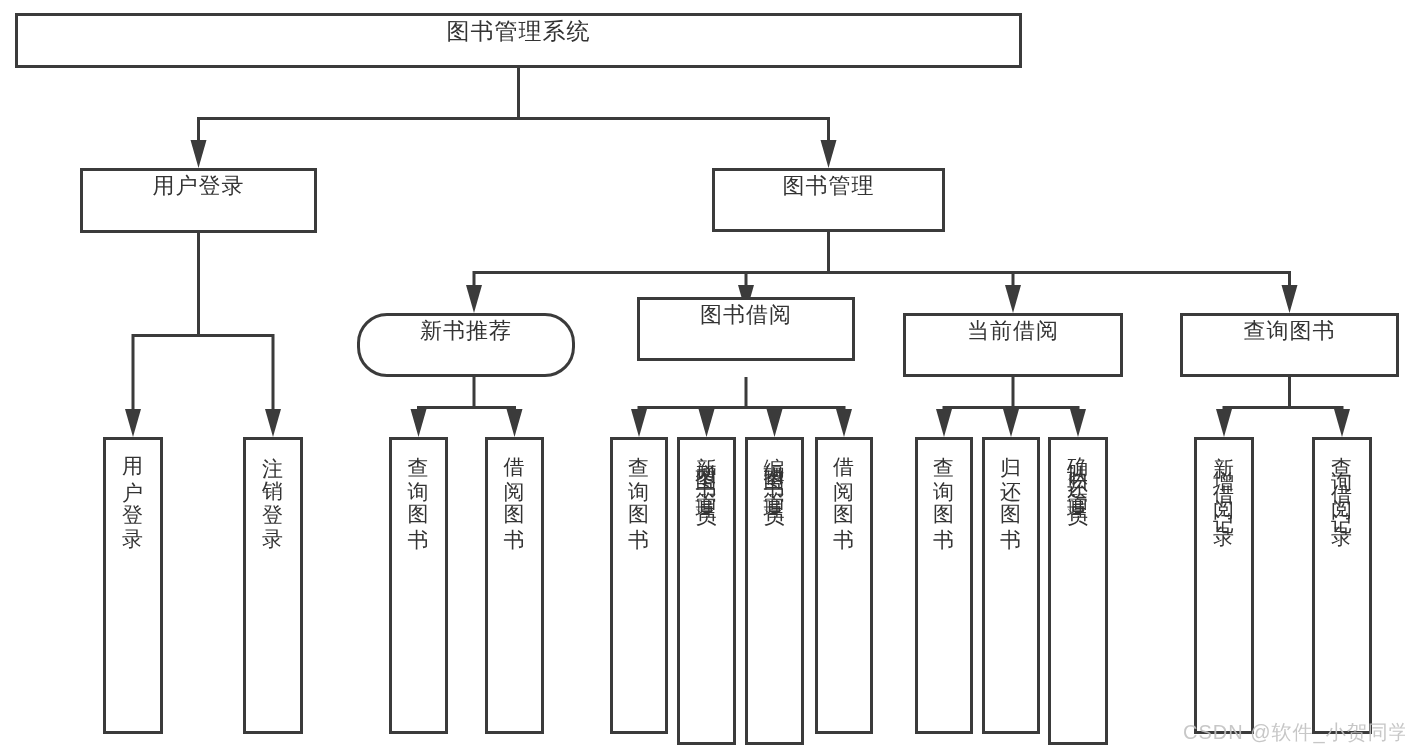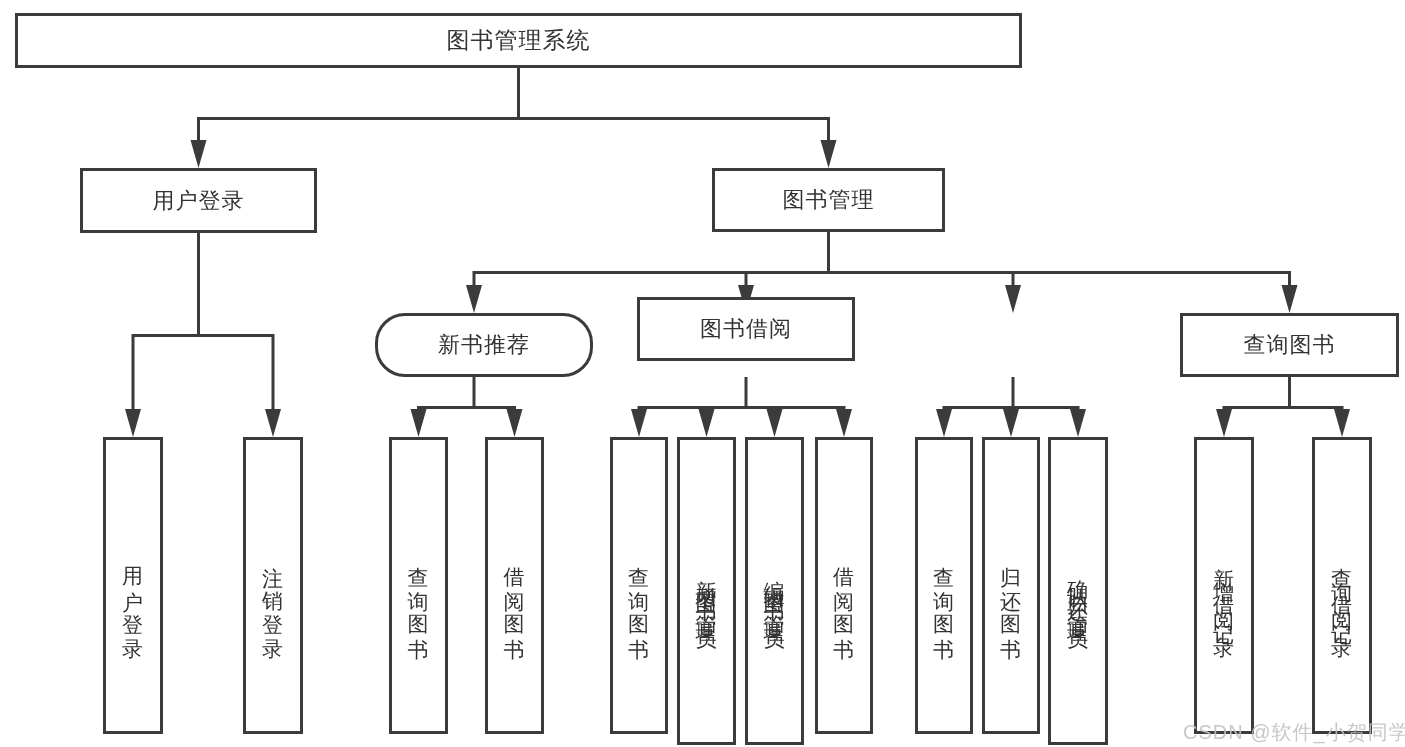--- a/index.html
+++ b/index.html
@@ -9,21 +9,20 @@
     background:#ffffff;
     font-family:"Liberation Sans","DejaVu Sans",sans-serif;
     overflow:hidden;
   }
   .node{
     position:absolute;
     box-sizing:border-box;
     border:3px solid #3b3b3b;
     background:#ffffff;
     display:flex;
-    align-items:center;
     justify-content:center;
     color:#333333;
   }
   .hlabel{font-size:22px;letter-spacing:1px;white-space:nowrap;}
   .root-label{font-size:23px;}
   .vnode .vlabel{
     writing-mode:vertical-rl;
     text-orientation:mixed;
     font-size:21px;
     line-height:1;
@@ -110,25 +109,28 @@
     <span class="hlabel root-label">图书管理系统</span>
   </div>
 
   <div class="node" style="left:80px;top:168px;width:237px;height:65px;">
     <span class="hlabel">用户登录</span>
   </div>
   <div class="node" style="left:712px;top:168px;width:233px;height:64px;">
     <span class="hlabel">图书管理</span>
   </div>
 
-  <div class="node" style="left:375px;top:313px;width:218px;height:64px;border-radius:30px;">
+  <div class="node" style="left:357px;top:313px;width:218px;height:64px;border-radius:30px;">
     <span class="hlabel">新书推荐</span>
   </div>
   <div class="node" style="left:637px;top:297px;width:218px;height:64px;">
     <span class="hlabel">图书借阅</span>
+  </div>
+  <div class="node" style="left:903px;top:313px;width:220px;height:64px;">
+    <span class="hlabel">当前借阅</span>
   </div>
   <div class="node" style="left:1180px;top:313px;width:219px;height:64px;">
     <span class="hlabel">查询图书</span>
   </div>
 
   <div class="node vnode sp4" style="left:103px;top:437px;width:60px;height:297px;">
     <span class="vlabel">用户登录</span>
   </div>
   <div class="node vnode sp4" style="left:243px;top:437px;width:60px;height:297px;">
     <span class="vlabel">注销登录</span>

